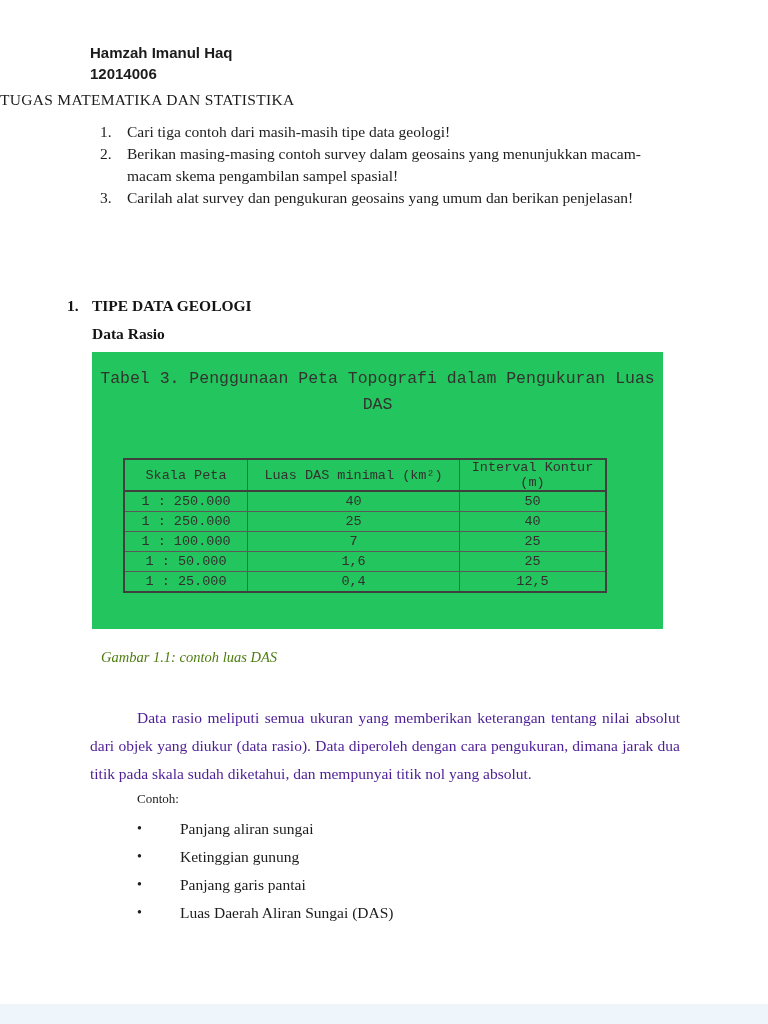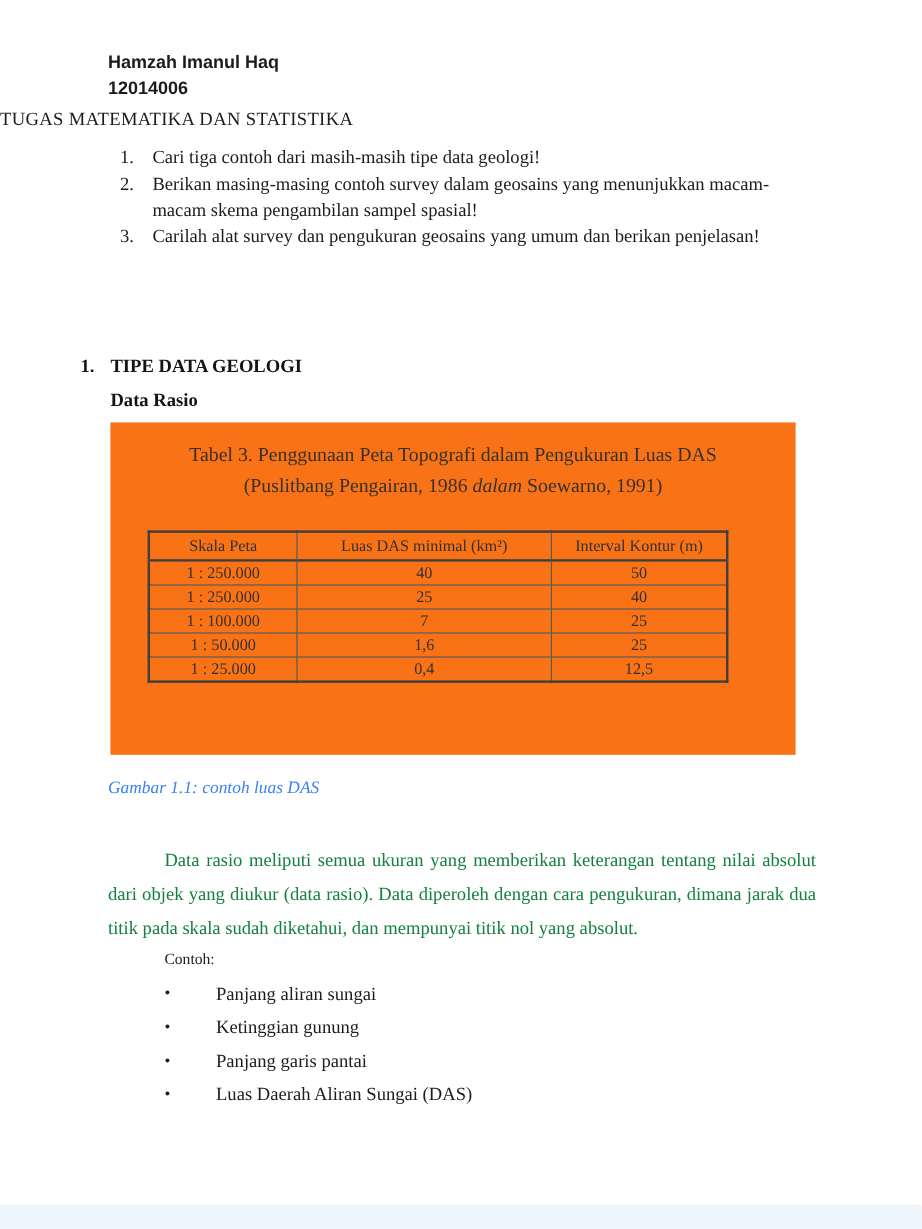--- a/index.html
+++ b/index.html
@@ -60,22 +60,22 @@
     left: 92px; top: 325px;
     font-weight: 700;
     font-size: 15.5px;
     color: #141414;
   }
 
   
   .figure-image {
     left: 92px; top: 352px;
     width: 571px; height: 277px;
-    background: #f97316;
-    font-family: Liberation Serif, serif;
+    background: #22c55e;
+    font-family: Liberation Mono, monospace;
     color: #34322e;
   }
   .figure-title {
     position: absolute;
     left: 0; top: 14px;
     width: 571px;
     text-align: center;
     font-size: 16.5px;
     line-height: 26px;
   }
@@ -87,44 +87,44 @@
     border-collapse: collapse;
     font-size: 13.5px;
     color: #33312e;
   }
   .scan-table th, .scan-table td {
     border: 1px solid #5a5a58;
     text-align: center;
     font-weight: normal;
     padding: 0;
   }
-  .scan-table { border: 2px solid #3f3f3d; }
+  .scan-table { border: 2px solid #3f3f3d; margin-top: 16px; }
   .scan-table th { height: 22px; border-bottom: 2px solid #3f3f3d; }
   .scan-table td { height: 19px; }
   .scan-table col.c1 { width: 124px; }
   .scan-table col.c2 { width: 213px; }
   .scan-table col.c3 { width: 147px; }
 
   
   .figure-caption {
-    left: 90px; top: 649px;
+    left: 101px; top: 649px;
     font-style: italic;
     font-size: 14.5px;
-    color: #3b82f6;
+    color: #4d7c0f;
   }
 
   
   .body-paragraph {
     left: 90px; top: 704px;
     width: 590px;
     font-size: 15.5px;
     line-height: 28px;
     text-align: justify;
     text-indent: 47px;
-    color: #15803d;
+    color: #4c1d95;
   }
   .contoh-label {
     left: 137px; top: 791px;
     font-size: 13px;
     color: #1c1c1c;
   }
   .bullet-list {
     left: 137px; top: 815px;
     width: 420px;
     font-size: 15.5px;
@@ -171,25 +171,20 @@
 
 <div class="abs section-heading">
   <span class="sec-num">1.</span>
   <span>TIPE DATA GEOLOGI</span>
 </div>
 <div class="abs subsection-heading">Data Rasio</div>
 
 <div class="abs figure-image">
   <div class="figure-title">
     <div>Tabel 3. Penggunaan Peta Topografi dalam Pengukuran Luas DAS</div>
-    <div>
-      <span>(Puslitbang Pengairan, 1986</span>
-      <span class="it">dalam</span>
-      <span>Soewarno, 1991)</span>
-    </div>
   </div>
   <table class="scan-table">
     <colgroup>
         <col class="c1">
         <col class="c2">
         <col class="c3">
       </colgroup>
     <thead>
       <tr>
         <th>Skala Peta</th>

